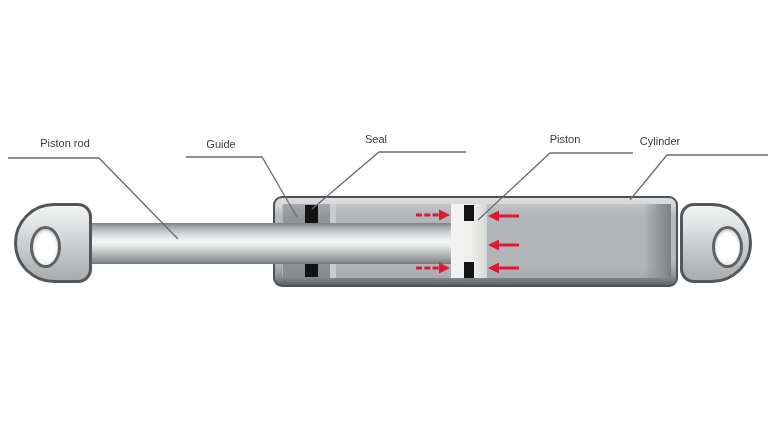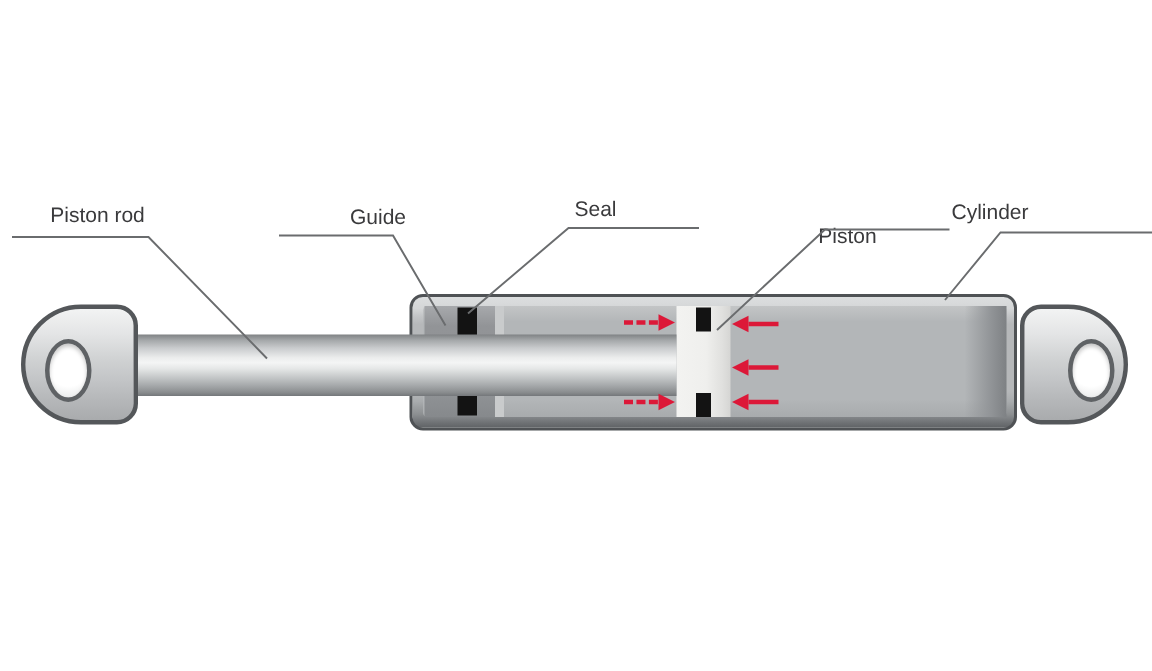--- a/index.html
+++ b/index.html
@@ -2,21 +2,21 @@
 <html><head>
 <meta charset="utf-8">
 <style>
   html,body{margin:0;padding:0;background:#ffffff;}
   #canvas{
     position:relative;width:768px;height:447px;background:#ffffff;overflow:hidden;
     font-family:"Liberation Sans", sans-serif;
   }
   .label{
     position:absolute;transform:translateX(-50%);
-    font-size:14px;line-height:14px;color:#3a3a3c;white-space:nowrap;
+    font-size:11px;line-height:14px;color:#3a3a3c;white-space:nowrap;
   }
   #overlay{position:absolute;left:0;top:0;pointer-events:none;}
 
   
   .shell{
     position:absolute;left:273px;top:196px;width:405px;height:91px;box-sizing:border-box;
     border:2px solid #4f5255;border-radius:9px;
     background:linear-gradient(180deg,#dcdedf 0%,#d4d6d7 9%,#c2c4c6 15%,#b6b8ba 21%,
                #b6b8ba 72%,#a9acae 80%,#8c8f91 90%,#6c6f72 97%,#606366 100%);
   }
@@ -70,23 +70,23 @@
   }
   .eyelet.left .hole{left:13px;}
   .eyelet.right .hole{left:29px;}
 </style>
 </head>
 <body>
 
 <div id="canvas">
 
   <div class="label" style="left:65px;top:136px">Piston rod</div>
-  <div class="label" style="left:252px;top:137px">Guide</div>
-  <div class="label" style="left:397px;top:132px">Seal</div>
-  <div class="label" style="left:565px;top:150px">Piston</div>
+  <div class="label" style="left:221px;top:137px">Guide</div>
+  <div class="label" style="left:376px;top:132px">Seal</div>
+  <div class="label" style="left:565px;top:132px">Piston</div>
   <div class="label" style="left:660px;top:134px">Cylinder</div>
 
   <div class="shell"></div>
   <div class="cavity"></div>
   <div class="guide"></div>
   <div class="guide-edge"></div>
   <div class="seal"></div>
   <div class="cavity-end"></div>
   <div class="piston"></div>
   <div class="piston-seal top"></div>

